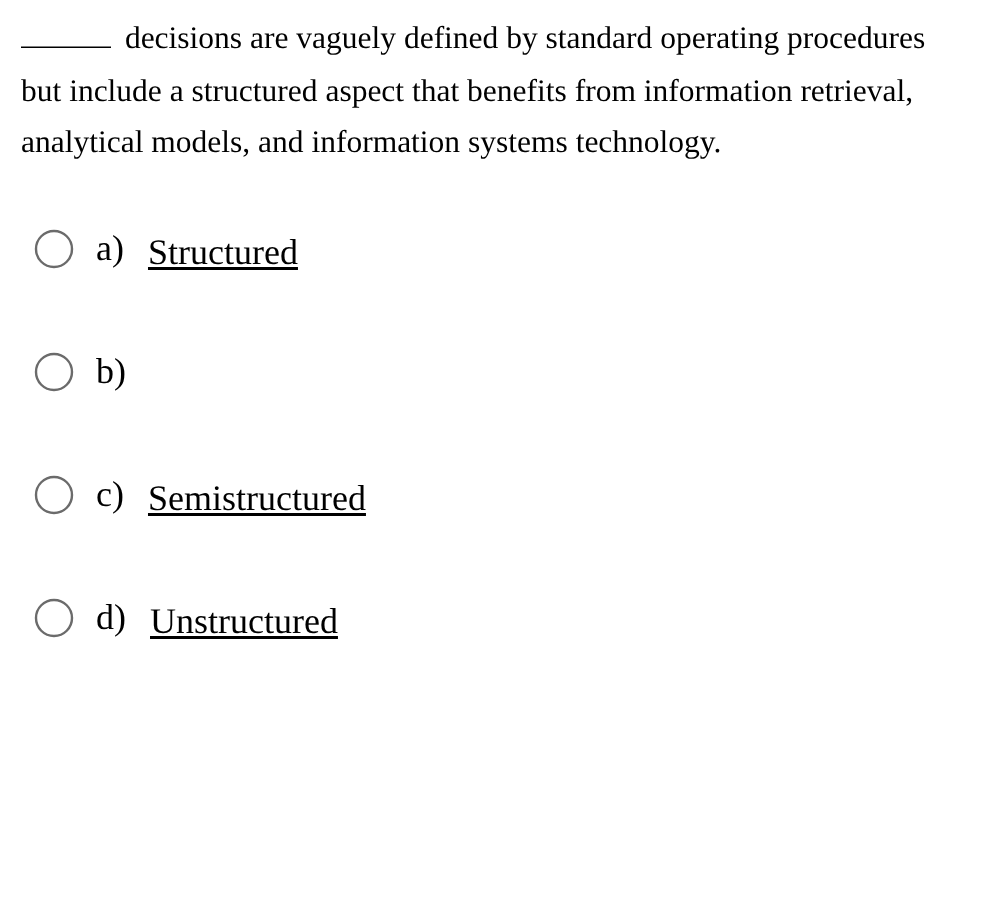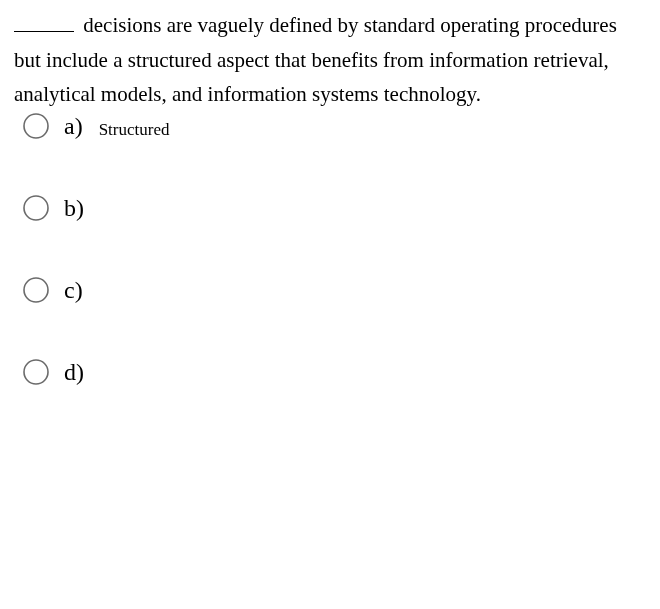--- a/index.html
+++ b/index.html
@@ -6,20 +6,21 @@
     html, body { width: 660px; height: 609px; }
     body {
       font-family: Georgia, 'Times New Roman', serif;
       background: #fff;
       color: #000;
       padding: 8px 14px 14px 14px;
     }
     .question-stem {
       font-size: 21px;
       line-height: 1.65;
+      margin-bottom: 40px;
     }
     .blank {
       display: inline-block;
       border-bottom: 1.5px solid #000;
       width: 60px;
       height: 1.05em;
       vertical-align: baseline;
       margin-right: 4px;
     }
     .options {
@@ -43,24 +44,25 @@
       stroke: #6b6b6b;
       stroke-width: 1.6;
     }
     .opt-label {
       font-size: 24px;
       font-family: Georgia, 'Times New Roman', serif;
       line-height: 1;
       padding-right: 2px;
     }
     .opt-text {
-      font-size: 17px;
+      font-size: 24px;
       font-family: Georgia, 'Times New Roman', serif;
       position: relative;
       top: 4px;
+      text-decoration: underline;
     }
   </style>
 </head>
 <body>
 
 <div class="question-stem">
   <span class="blank"></span>
   <span>decisions are vaguely defined by standard operating procedures but include a structured aspect that benefits from information retrieval, analytical models, and information systems technology.</span>
 </div>
 
@@ -79,22 +81,24 @@
         <circle cx="14" cy="14" r="12"></circle>
       </svg>
     <span class="opt-label">b)</span>
   </label>
 
   <label class="option">
     <svg class="radio" viewBox="0 0 28 28">
         <circle cx="14" cy="14" r="12"></circle>
       </svg>
     <span class="opt-label">c)</span>
+    <span class="opt-text">Semistructured</span>
   </label>
 
   <label class="option">
     <svg class="radio" viewBox="0 0 28 28">
         <circle cx="14" cy="14" r="12"></circle>
       </svg>
     <span class="opt-label">d)</span>
+    <span class="opt-text">Unstructured</span>
   </label>
 
 </div>
 
 </body></html>

